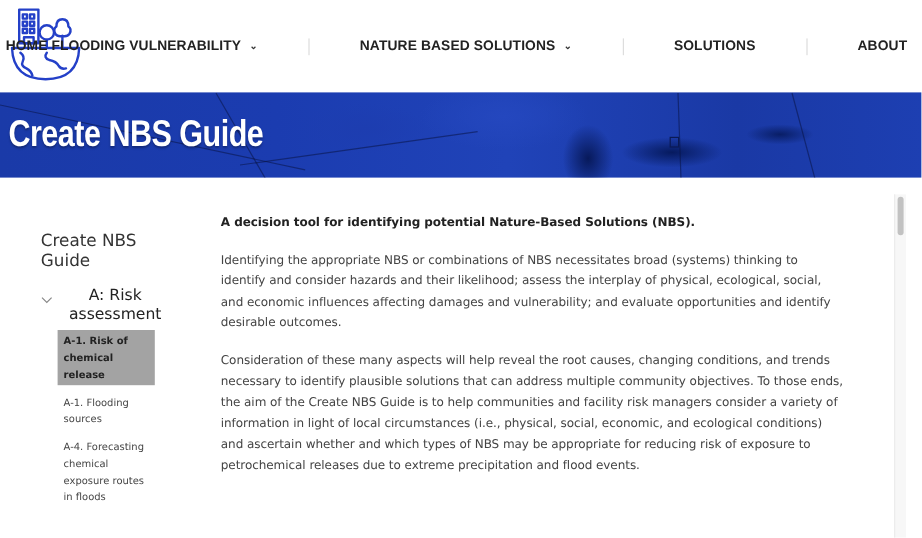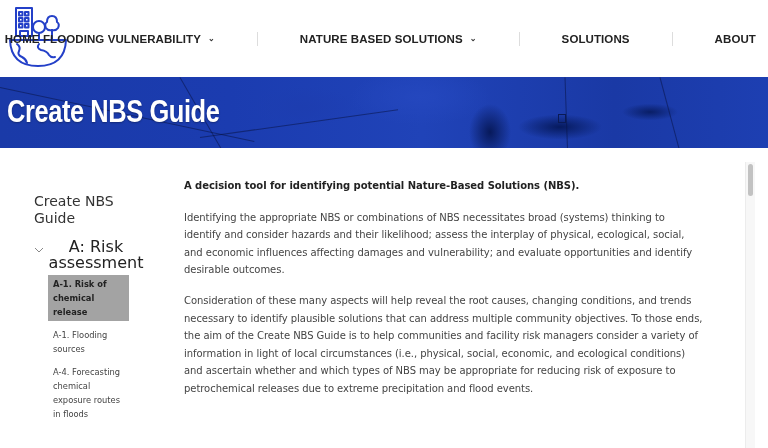--- a/index.html
+++ b/index.html
@@ -23,21 +23,21 @@
       linear-gradient(90deg, #1a3aa8 0%, #1b3cb0 30%, #2043b8 55%, #1a39a5 80%, #1d3fb2 100%);
   }
   .banner-line { position: absolute; background: rgba(10,20,70,0.55); height: 1px; transform-origin: left center; }
   .banner-title { position: absolute; left: 7px; top: 17px; font-family: "Liberation Sans", sans-serif; font-weight: bold; font-size: 31px; color: #fff; letter-spacing: -0.5px; transform: scaleX(0.82); transform-origin: left; text-shadow: 0 1px 2px rgba(0,0,0,0.3); }
   .banner-marker { position: absolute; left: 558px; top: 37px; width: 8px; height: 9px; border: 1px solid #0a1a55; }
 
   .sidebar { position: absolute; left: 34px; top: 193px; width: 110px; }
   .sidebar-title { font-size: 14px; line-height: 17px; color: #333; font-family: "DejaVu Sans", sans-serif; }
   .section-a { position: relative; margin-top: 12px; }
   .section-chev { position: absolute; left: 0; top: 6px; width: 10px; height: 10px; }
-  .section-label { margin-left: 14px; text-align: center; font-size: 16px; line-height: 16px; color: #222; font-weight: 500; }
+  .section-label { margin-left: 14px; text-align: center; font-size: 13px; line-height: 16px; color: #222; font-weight: 500; }
   .sub-list { margin-top: 4px; margin-left: 14px; }
   .sub-item { font-size: 8.3px; line-height: 14px; color: #444; padding: 2px 5px; margin-bottom: 5px; width: 81px; cursor: pointer; }
   .sub-item.active { background: #a3a3a3; font-weight: bold; color: #222; padding-top: 2px; padding-bottom: 2px; }
 
   .content { position: absolute; left: 184px; top: 177px; width: 520px; }
   .content p { font-size: 10px; line-height: 17.6px; color: #444; margin-bottom: 13px; font-family: "DejaVu Sans", sans-serif; letter-spacing: -0.05px; }
   .content p.lead { font-weight: bold; color: #222; margin-bottom: 14px; }
 
   .scroll-track { position: absolute; left: 745px; top: 162px; width: 10px; height: 290px; background: #f7f7f7; border-left: 1px solid #ececec; }
   .scroll-thumb { position: absolute; left: 2px; top: 2px; width: 5px; height: 32px; background: #c2c2c2; border-radius: 3px; }

